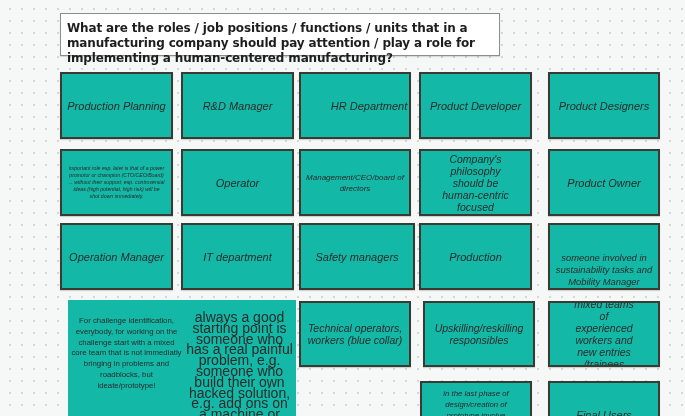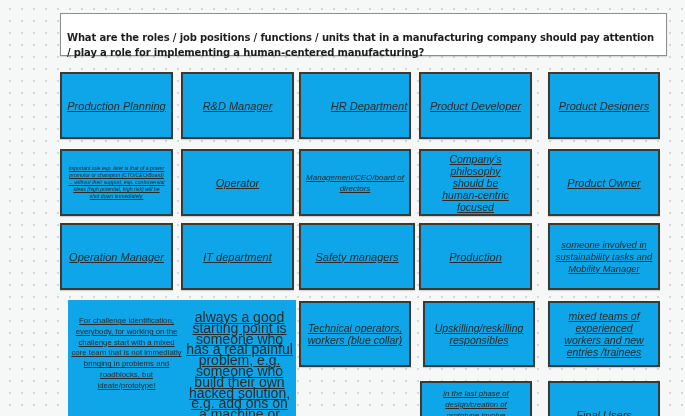--- a/index.html
+++ b/index.html
@@ -5,43 +5,42 @@
     html, body { margin: 0; padding: 0; }
     body {
       width: 685px; height: 416px; overflow: hidden; position: relative;
       background-color: #f6f7f7;
       background-image: radial-gradient(circle, #d4d6d8 0.9px, transparent 1.2px);
       background-size: 12px 12px;
       background-position: 4px 3px;
       font-family: "Liberation Sans", sans-serif;
     }
     .question {
-      position: absolute; left: 60px; top: 13px; width: 607px; height: 43px;
+      position: absolute; left: 60px; top: 13px; width: 440px; height: 43px;
       background: #ffffff; border: 1.5px solid #8d8d8d;
       box-shadow: 0 1px 1px rgba(0,0,0,0.12);
       box-sizing: border-box;
-      padding: 16px 7px 0 6px;
+      padding: 7px 7px 0 6px;
       font-family: "DejaVu Sans", sans-serif;
-      font-weight: bold; font-size: 10px; line-height: 15px; color: #1e1e1e;
+      font-weight: bold; font-size: 12px; line-height: 15px; color: #1e1e1e;
       letter-spacing: -0.15px;
     }
     .sticky {
       position: absolute; box-sizing: border-box;
-      background: #0ea5e9;
+      background: #14b8a6;
       display: flex; align-items: center; justify-content: center; text-align: center;
       color: #2b2b2b; font-style: italic;
       font-family: "Liberation Sans", sans-serif;
       overflow: hidden;
-      text-decoration: underline;
     }
     .bordered { border: 2px solid #3a3a33; box-shadow: 0 1px 1px rgba(0,0,0,0.15); }
     .plain { font-style: normal; align-items: flex-start; }
     .f11 { font-size: 11px; line-height: 14px; }
     .f105 { font-size: 10.5px; line-height: 12px; }
-    .f9 { font-size: 9px; line-height: 11px; }
+    .f9 { font-size: 9px; line-height: 11px; align-items: flex-end; }
     .f5 { font-size: 5.2px; line-height: 7px; }
     .pad { padding: 0 4px; }
   </style>
 </head>
 <body>
 
 <div class="question">
   <span>What are the roles / job positions / functions / units that in a manufacturing company should pay attention / play a role for implementing a human-centered manufacturing?</span>
 </div>
 
@@ -98,21 +97,21 @@
 </div>
 <div class="sticky plain" style="left:183px;top:300px;width:113px;height:116px;padding:12px 3px 0 3px;font-size:14px;line-height:10.8px;">
   <span>always a good starting point is someone who has a real painful problem, e.g. someone who build their own hacked solution, e.g. add ons on a machine or process lines</span>
 </div>
 <div class="sticky bordered f105" style="left:299px;top:301px;width:112px;height:66px;padding:0 3px;">
   <span>Technical operators, workers (blue collar)</span>
 </div>
 <div class="sticky bordered f105" style="left:423px;top:301px;width:112px;height:66px;padding:8px 8px;">
   <span>Upskilling/reskilling responsibles</span>
 </div>
-<div class="sticky bordered f105" style="left:548px;top:301px;width:112px;height:66px;padding:0 8px;">
+<div class="sticky bordered f105" style="left:548px;top:301px;width:112px;height:66px;padding:0 20px;">
   <span>mixed teams of experienced workers and new entries /trainees</span>
 </div>
 
 <div class="sticky bordered" style="left:420px;top:381px;width:112px;height:67px;align-items:flex-start;padding:5px 10px 0 10px;font-size:7.8px;line-height:11px;">
   <span>in the last phase of design/creation of prototype involve</span>
 </div>
 <div class="sticky bordered f11" style="left:548px;top:381px;width:112px;height:67px;">
   <span>Final Users</span>
 </div>
 

